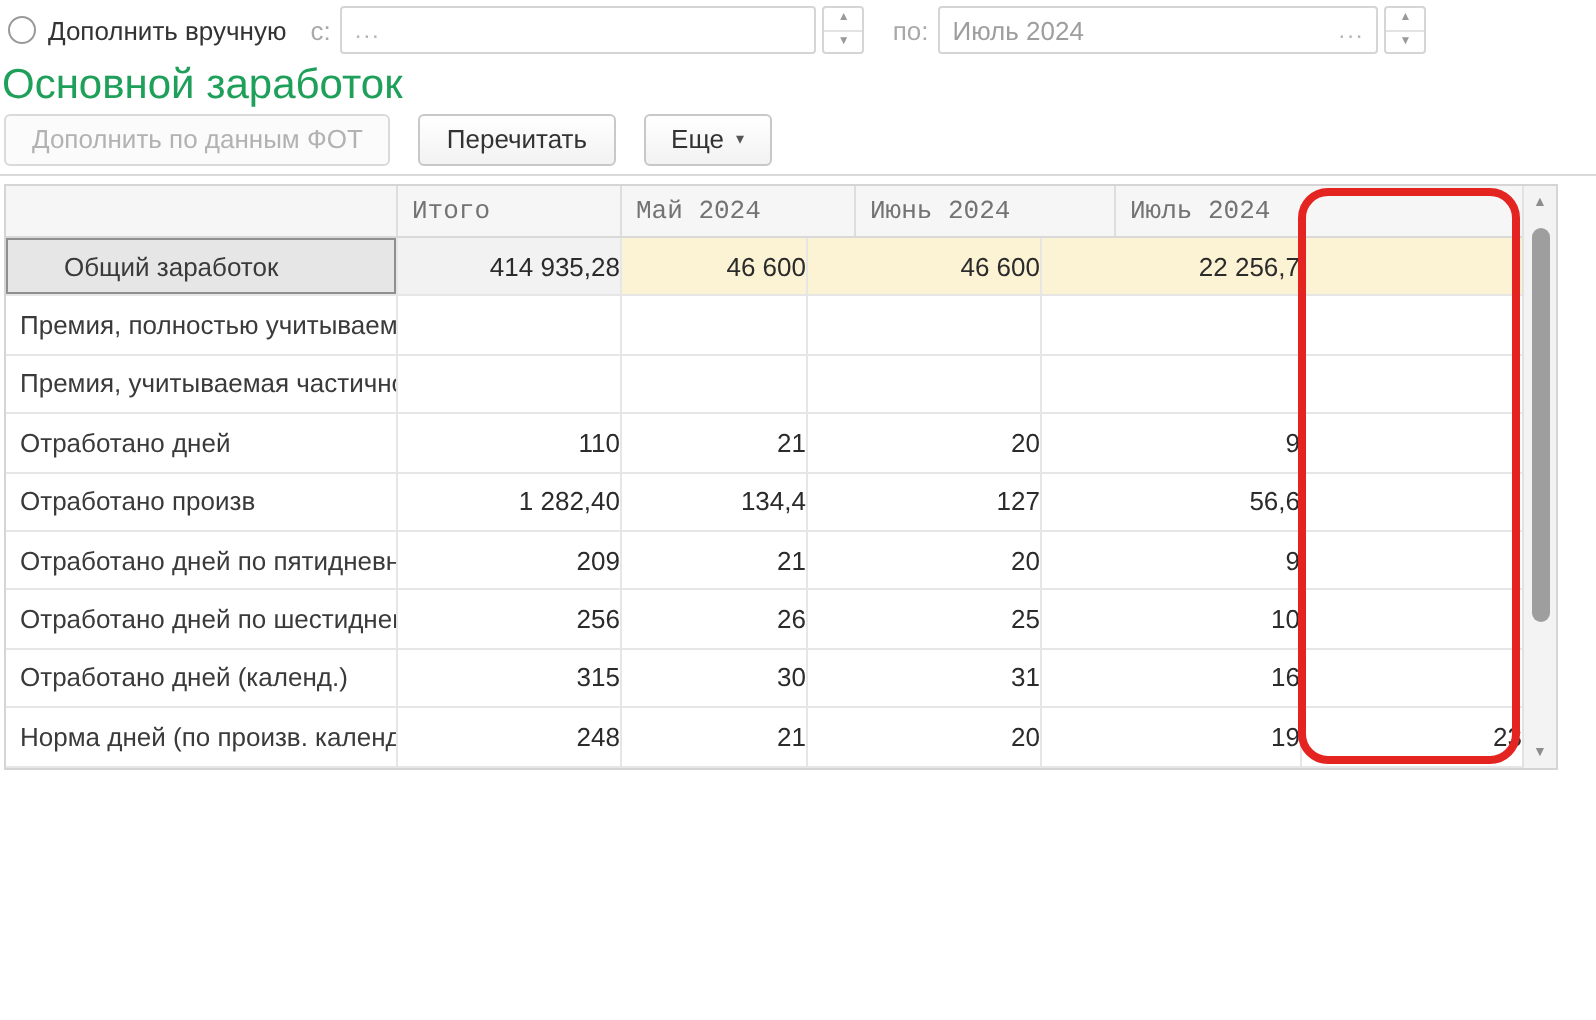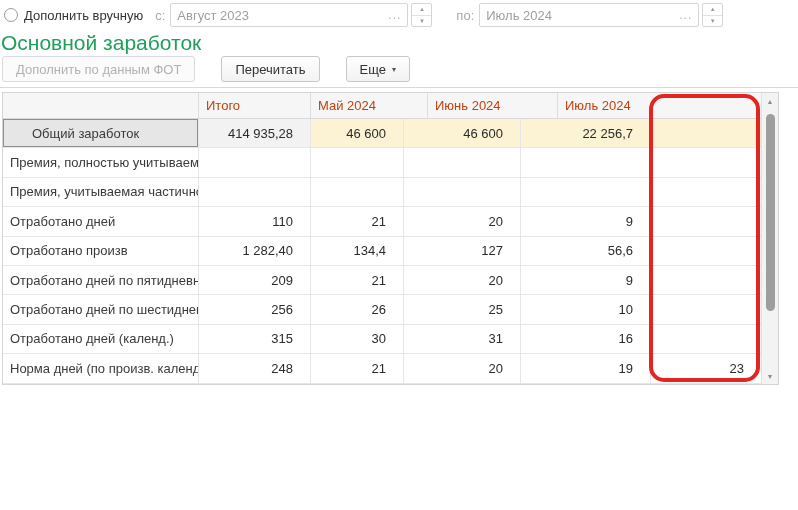--- a/index.html
+++ b/index.html
@@ -13,45 +13,45 @@
   .radio-label { color:#333; margin-right:10px; white-space:nowrap; }
   .sub-label { color:#a9a9a9; margin:0 5px 0 2px; white-space:nowrap; }
   .field { height:24px; border:1px solid #d5d5d5; border-radius:2px; background:#fff; display:flex; align-items:center; }
   .field .value { color:#9e9e9e; padding-left:6px; flex:1; white-space:nowrap; overflow:hidden; }
   .field .dots { color:#b5b5b5; padding:0 6px; font-size:12px; letter-spacing:1px; }
   .field1 { width:238px; }
   .field2 { width:220px; }
   .spinner { width:21px; height:24px; border:1px solid #d5d5d5; border-radius:2px; margin-left:3px; display:flex; flex-direction:column; }
   .spinner span { flex:1; display:flex; align-items:center; justify-content:center; font-size:6px; color:#9a9a9a; line-height:1; }
   .spinner span:first-child { border-bottom:1px solid #e3e3e3; }
-  .to-label { margin-left:24px; }
+  .to-label { margin-left:14px; }
 
   
   .section-title { position:absolute; top:31px; left:1px; color:#1ea05a; font-size:21px; white-space:nowrap; }
 
   
-  .btn-row { position:absolute; top:56px; left:2px; right:30px; height:27px; display:flex; }
+  .btn-row { position:absolute; top:56px; left:2px; right:30px; height:27px; display:flex; align-items:center; }
   .btn { height:26px; padding:0 13px; border:1px solid #c8c8c8; border-radius:3px; background:linear-gradient(#ffffff,#f2f2f2); color:#333; font-size:13px; display:flex; align-items:center; white-space:nowrap; cursor:default; }
   .btn.disabled { color:#b2b2b2; border-color:#dadada; background:#fbfbfb; }
-  .btn + .btn { margin-left:26px; }
+  .btn + .btn { margin-left:14px; }
   .btn-more { margin-left:auto; }
   .btn-more .arrow { font-size:8px; color:#555; margin-left:6px; }
 
   .separator { position:absolute; top:87px; left:0; width:798px; height:1px; background:#d9d9d9; }
 
   
   .table-wrap { position:absolute; top:92px; left:2px; width:777px; height:293px; border:1px solid #d5d5d5; background:#fff; }
   .thead { display:flex; height:26px; background:#f6f6f6; border-bottom:1px solid #d9d9d9; }
-  .th { color:#c2410c; display:flex; align-items:center; padding-left:7px; border-right:1px solid #dedede; overflow:hidden; white-space:nowrap; }
+  .th { color:#737373; display:flex; align-items:center; padding-left:7px; border-right:1px solid #dedede; overflow:hidden; white-space:nowrap;font-family:Liberation Mono, monospace; }
   .th.clipped { padding-left:1px; }
   .tbody { height:265px; overflow:hidden; }
   .tr { display:flex; height:29.4px; border-bottom:1px solid #e6e6e6; }
   .td { display:flex; align-items:center; border-right:1px solid #e6e6e6; overflow:hidden; white-space:nowrap; }
   .td.lab { padding-left:7px; color:#3a3a3a; }
-  .td.num { justify-content:flex-end; padding-right:17px; color:#2b2b2b; }
+  .td.num { justify-content:flex-end; padding-right:0; color:#2b2b2b; }
   .c0 { width:196px; flex:none; }
   .c1 { width:112px; flex:none; }
   .c2 { width:93px;  flex:none; }
   .c3 { width:117px; flex:none; }
   .c4 { width:130px; flex:none; }
   .c5 { width:110px; flex:none; border-right:none; }
   .tr.hl .td.num.c1 { background:#f2f2f2; }
   .tr.hl .td.mon { background:#fbf3d3; }
   .td.sel { background:#e6e6e6; box-shadow: inset 0 0 0 1px #8f8f8f; padding-left: 29px; }
 
@@ -68,21 +68,20 @@
 </head>
 <body>
 
 <div class="app">
 
   <div class="period-row">
     <span class="radio"></span>
     <span class="radio-label">Дополнить вручную</span>
     <span class="sub-label">с:</span>
     <div class="field field1">
-      <span class="value">Август 2023</span>
       <span class="dots">...</span>
     </div>
     <div class="spinner">
       <span>▲</span>
       <span>▼</span>
     </div>
     <span class="sub-label to-label">по:</span>
     <div class="field field2">
       <span class="value">Июль 2024</span>
       <span class="dots">...</span>

